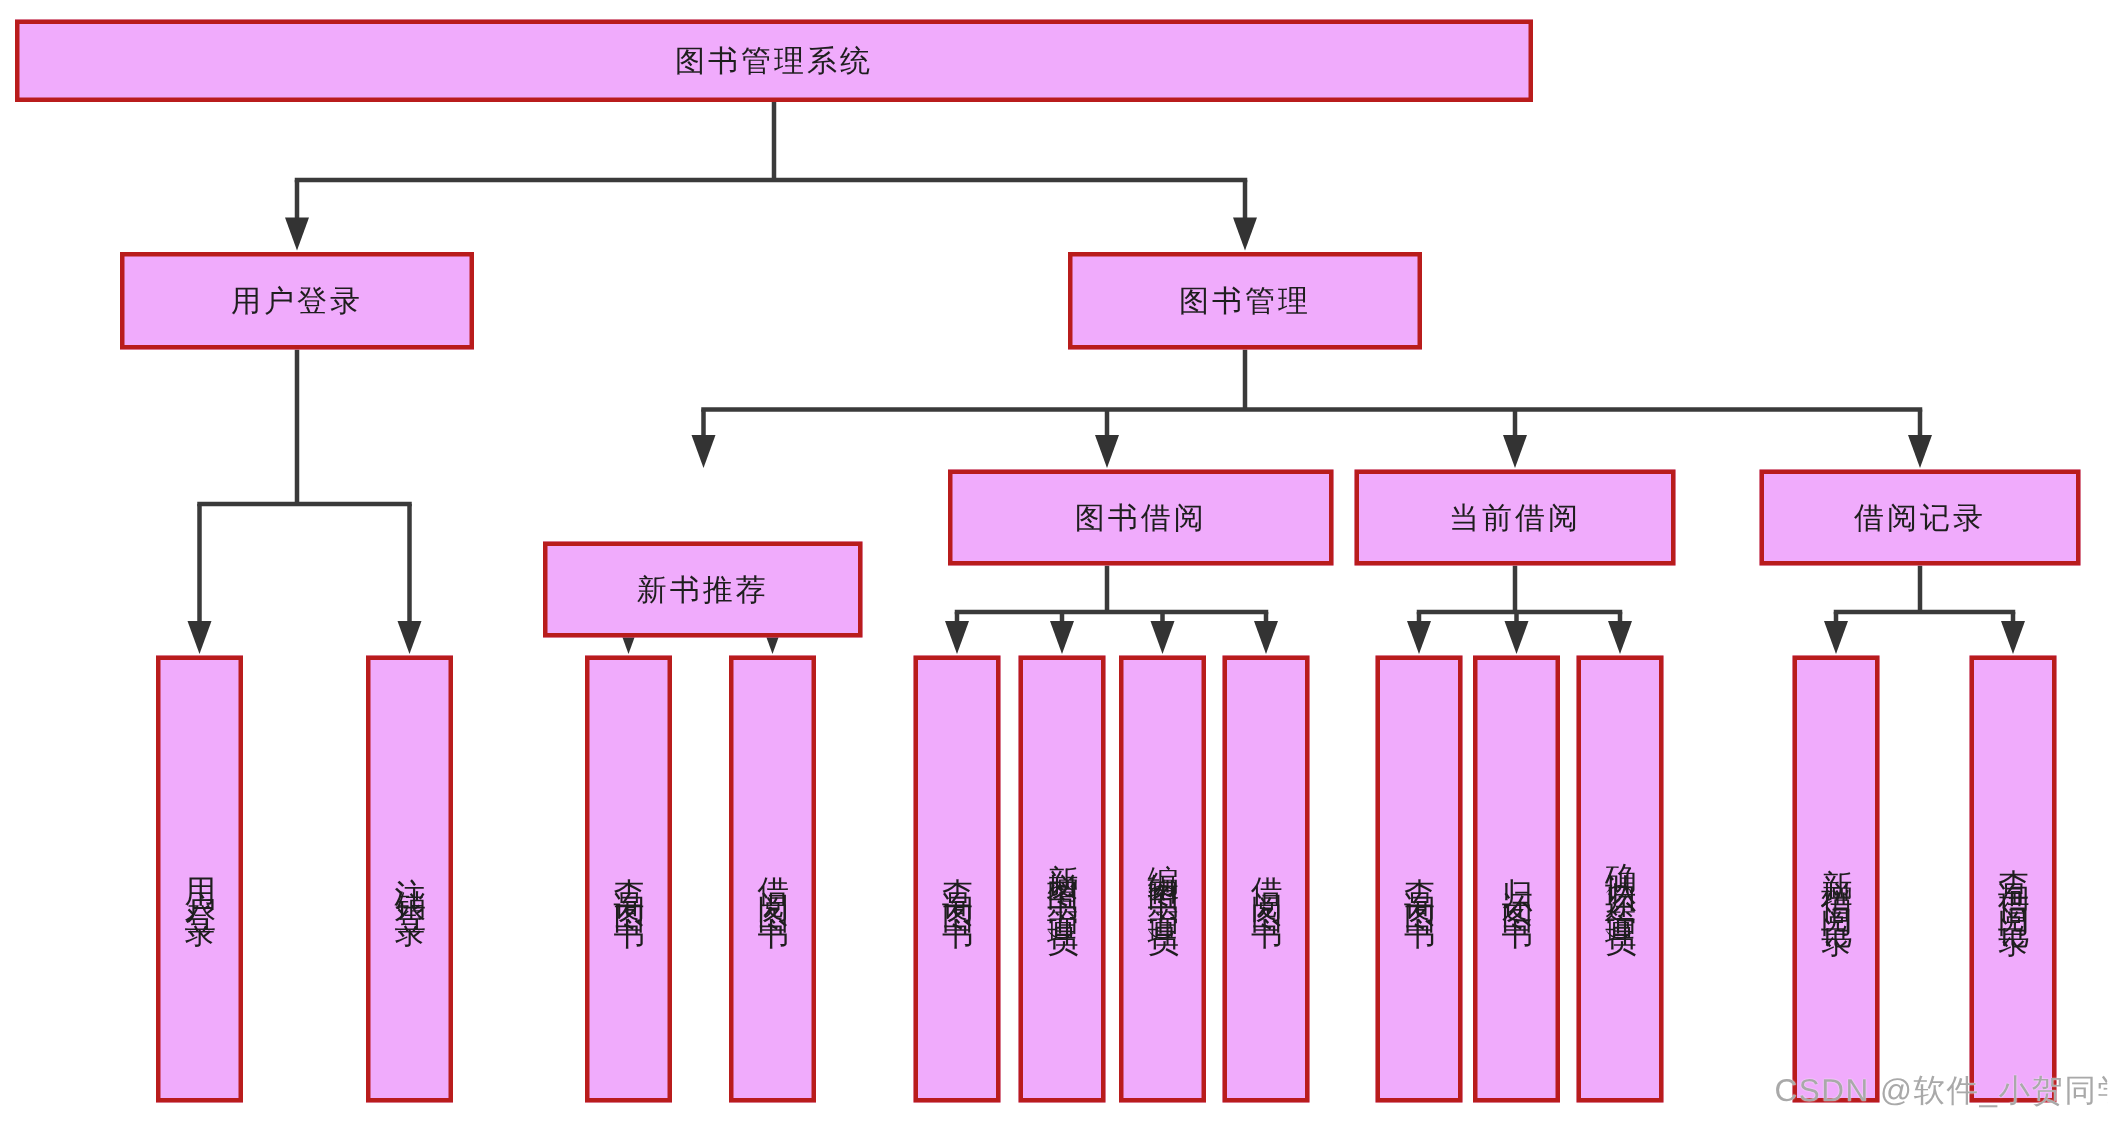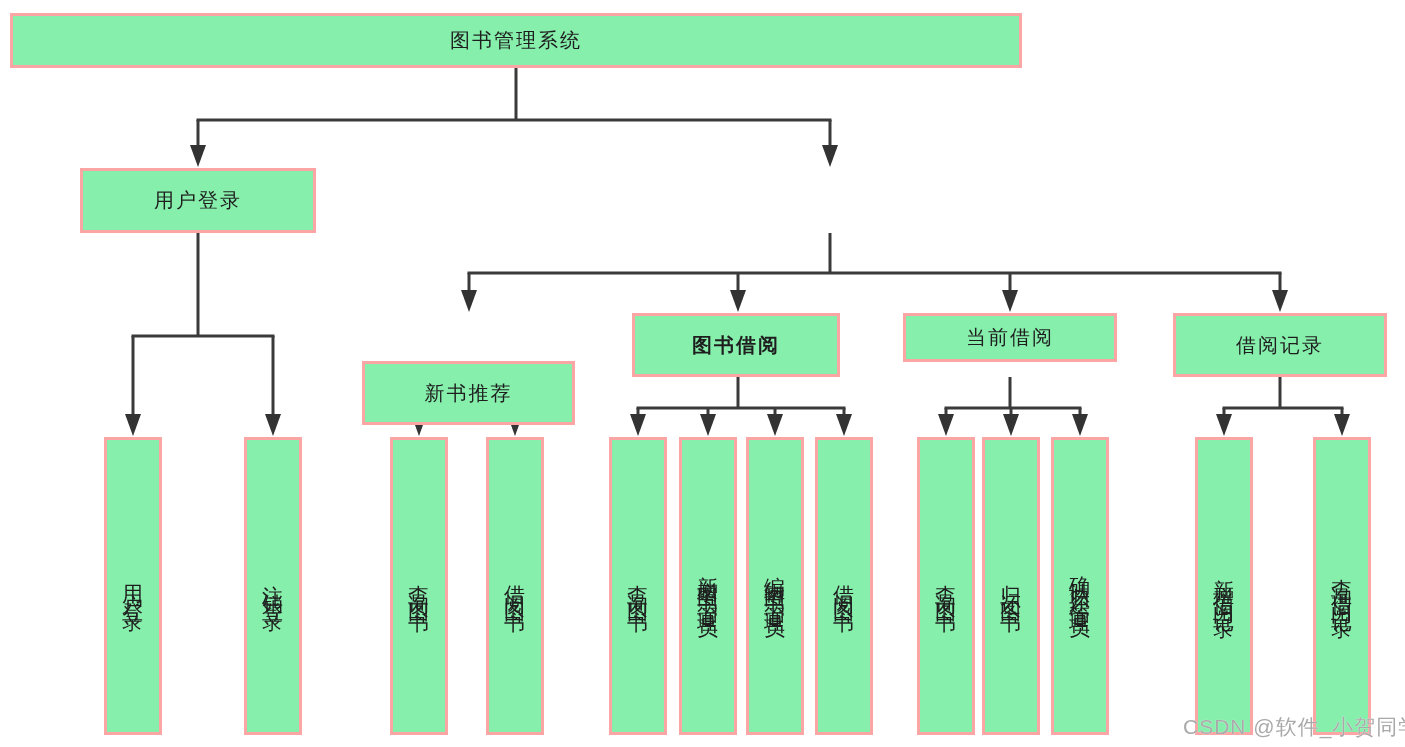--- a/index.html
+++ b/index.html
@@ -18,22 +18,22 @@
   #wires {
     position: absolute;
     left: 0;
     top: 0;
     width: 1405px;
     height: 747px;
   }
   .node {
     position: absolute;
     box-sizing: border-box;
-    border: 3px solid #fca5a5;
-    background: #86efac;
+    border: 3px solid #b91c1c;
+    background: #f0abfc;
     display: flex;
     align-items: center;
     justify-content: center;
     color: #1e1e1e;
     z-index: 2;
   }
   .hnode {
     font-size: 20px;
     letter-spacing: 2px;
     white-space: nowrap;
@@ -150,28 +150,31 @@
     </g>
   </svg>
 
   <div class="node root" style="left:10px; top:13px; width:1012px; height:55px;">
     <span>图书管理系统</span>
   </div>
 
   <div class="node hnode" style="left:80px; top:168px; width:236px; height:65px;">
     <span>用户登录</span>
   </div>
+  <div class="node hnode" style="left:712px; top:168px; width:236px; height:65px;">
+    <span>图书管理</span>
+  </div>
 
   <div class="node hnode" style="left:362px; top:313px; width:213px; height:64px;margin-top:48px;">
     <span>新书推荐</span>
   </div>
-  <div class="node hnode" style="left:632px; top:313px; width:208px; height:64px;font-weight:bold;">
+  <div class="node hnode" style="left:632px; top:313px; width:257px; height:64px;">
     <span>图书借阅</span>
   </div>
-  <div class="node hnode" style="left:903px; top:313px; width:214px; height:49px;">
+  <div class="node hnode" style="left:903px; top:313px; width:214px; height:64px;">
     <span>当前借阅</span>
   </div>
   <div class="node hnode" style="left:1173px; top:313px; width:214px; height:64px;">
     <span>借阅记录</span>
   </div>
 
   <div class="node vnode" style="left:104px; top:437px;">
     <span class="vtext">用户登录</span>
   </div>
   <div class="node vnode" style="left:244px; top:437px;">

